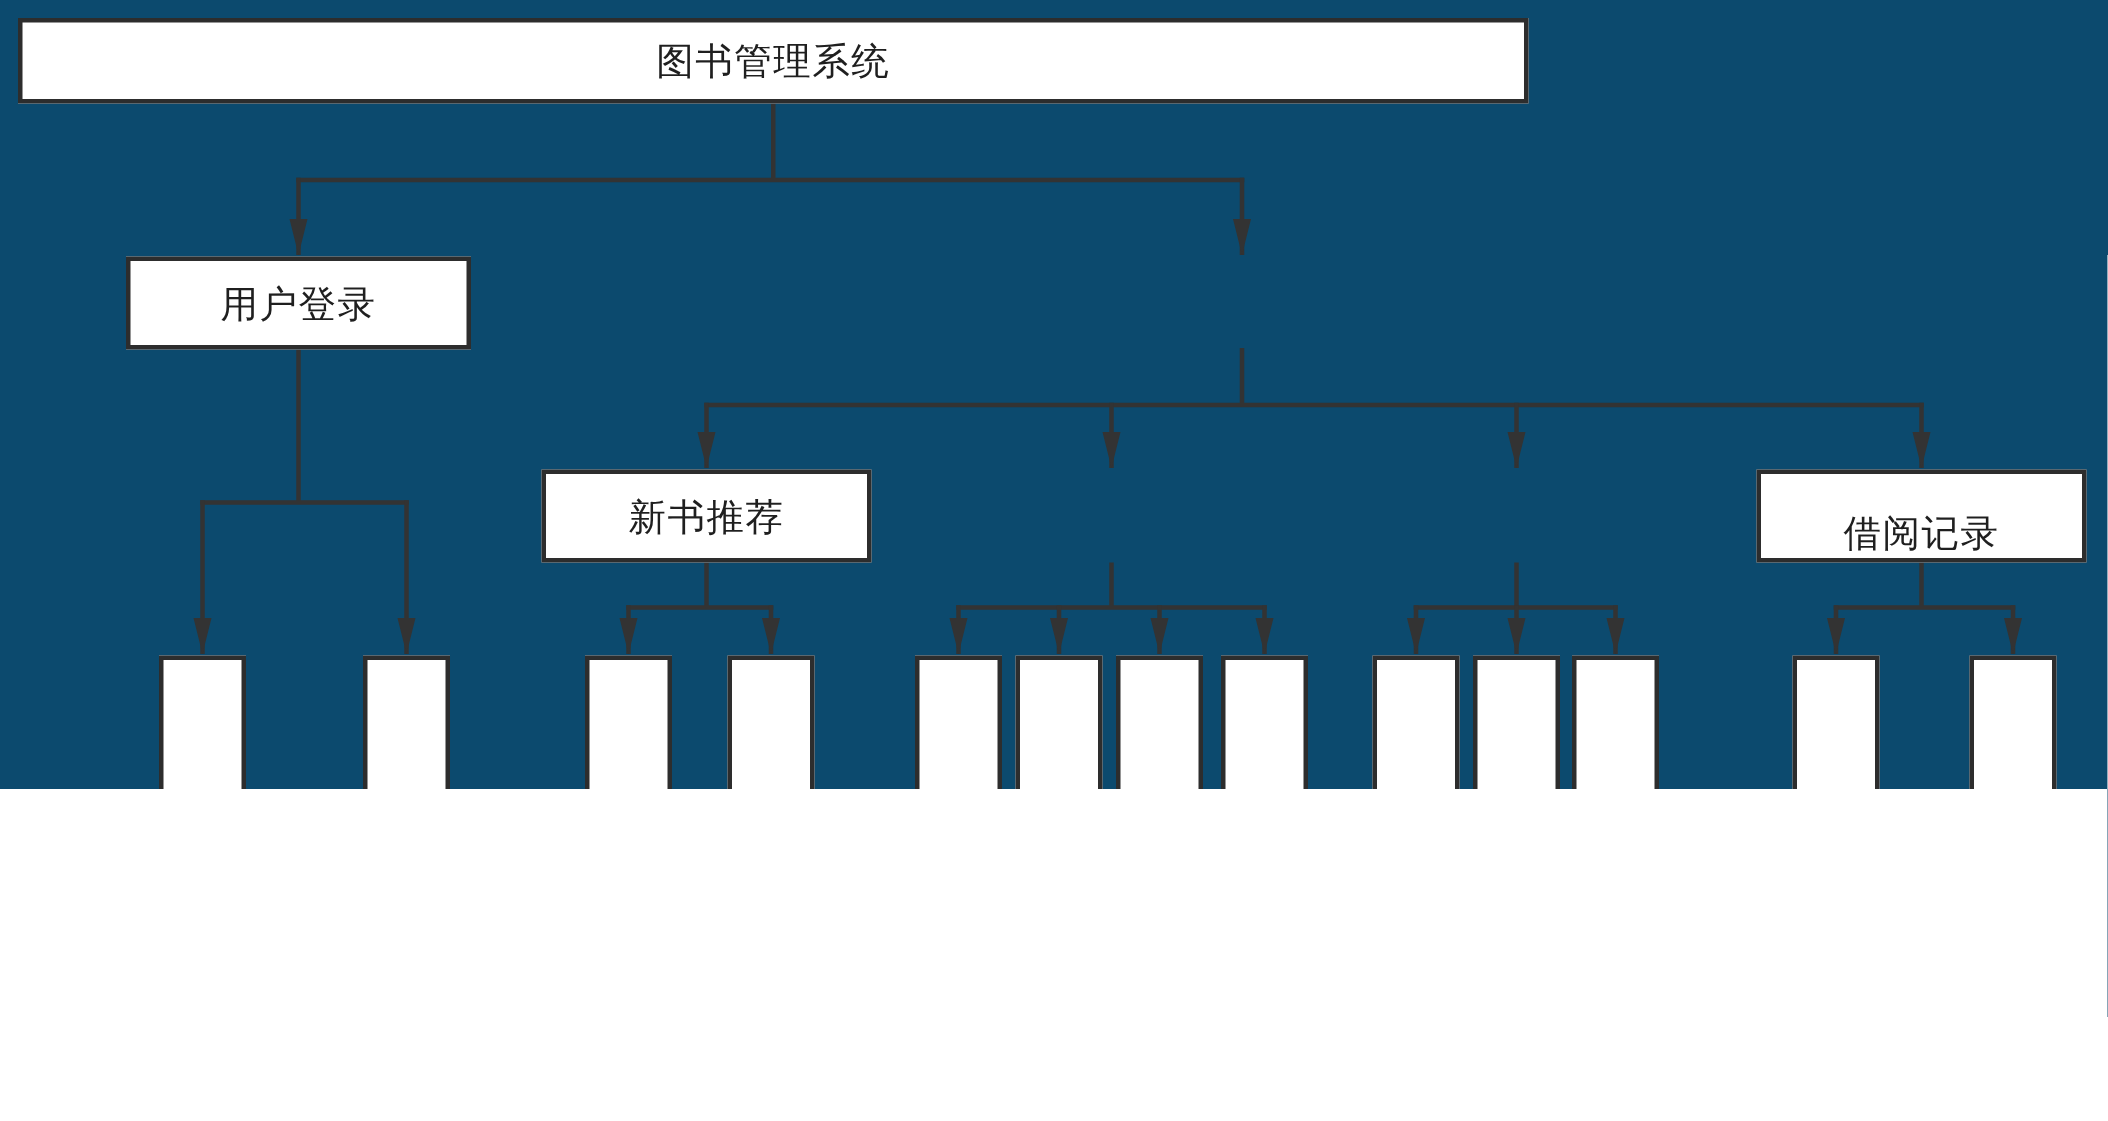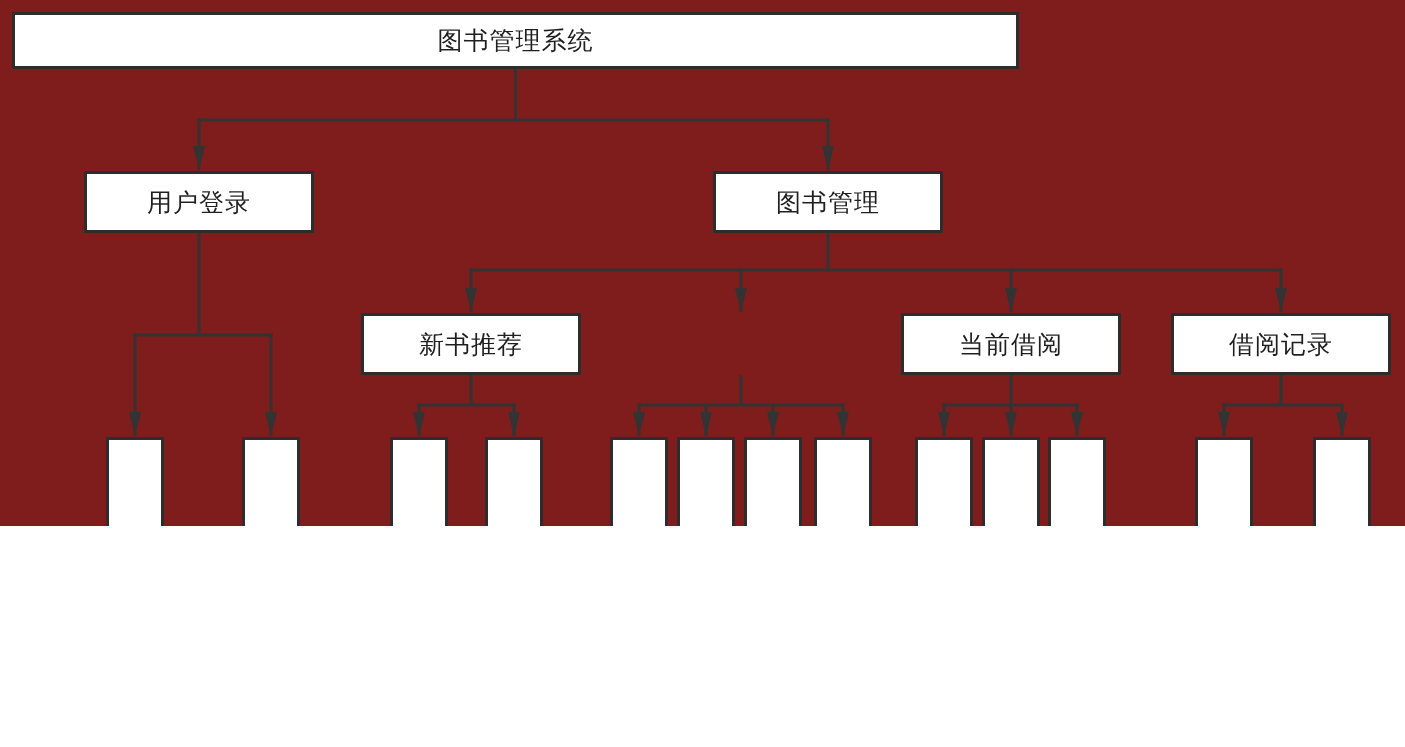--- a/index.html
+++ b/index.html
@@ -1,20 +1,20 @@
 <!DOCTYPE html>
 <html><head>
 <meta charset="utf-8">
 <style>
   html, body { margin: 0; padding: 0; background: #ffffff; }
   .canvas {
     position: relative;
     width: 1405px;
     height: 526px;
-    background: #7f1d1d;
+    background: #0c4a6e;
     font-family: Liberation Sans, sans-serif;
     overflow: hidden;
   }
   .connectors {
     position: absolute;
     left: 0; top: 0;
     width: 1405px; height: 747px;
   }
   .box {
     position: absolute;
@@ -36,21 +36,21 @@
     white-space: nowrap;
   }
   
   .n-root   { left: 12px;   top: 12px;  width: 1007px; height: 57px; }
   .n-l2a    { left: 84px;   top: 171px; width: 230px;  height: 62px; }
   .n-l2b    { left: 713px;  top: 171px; width: 230px;  height: 62px; }
   .n-l3     { top: 313px; width: 220px; height: 62px; }
   .n-l3a    { left: 361px; justify-content: center; }
   .n-l3b    { left: 631px; }
   .n-l3c    { left: 901px; }
-  .n-l3d    { left: 1171px; }
+  .n-l3d    { left: 1171px; align-items: flex-end; }
   
   .leaf     { top: 437px; width: 58px; height: 298px; }
   .leaf-tall{ height: 303px; }
   .lf1  { left: 106px; }
   .lf2  { left: 242px; }
   .lf3  { left: 390px; }
   .lf4  { left: 485px; }
   .lf5  { left: 610px; }
   .lf6  { left: 677px; }
   .lf7  { left: 744px; }
@@ -119,29 +119,23 @@
     </g>
   </svg>
 
   <div class="box hbox n-root">
     <span>图书管理系统</span>
   </div>
 
   <div class="box hbox n-l2a">
     <span>用户登录</span>
   </div>
-  <div class="box hbox n-l2b">
-    <span>图书管理</span>
-  </div>
 
   <div class="box hbox n-l3 n-l3a">
     <span>新书推荐</span>
-  </div>
-  <div class="box hbox n-l3 n-l3c">
-    <span>当前借阅</span>
   </div>
   <div class="box hbox n-l3 n-l3d">
     <span>借阅记录</span>
   </div>
 
   <div class="box vbox leaf lf1">
     <span class="vtext">用户登录</span>
   </div>
   <div class="box vbox leaf lf2">
     <span class="vtext">注销登录</span>

